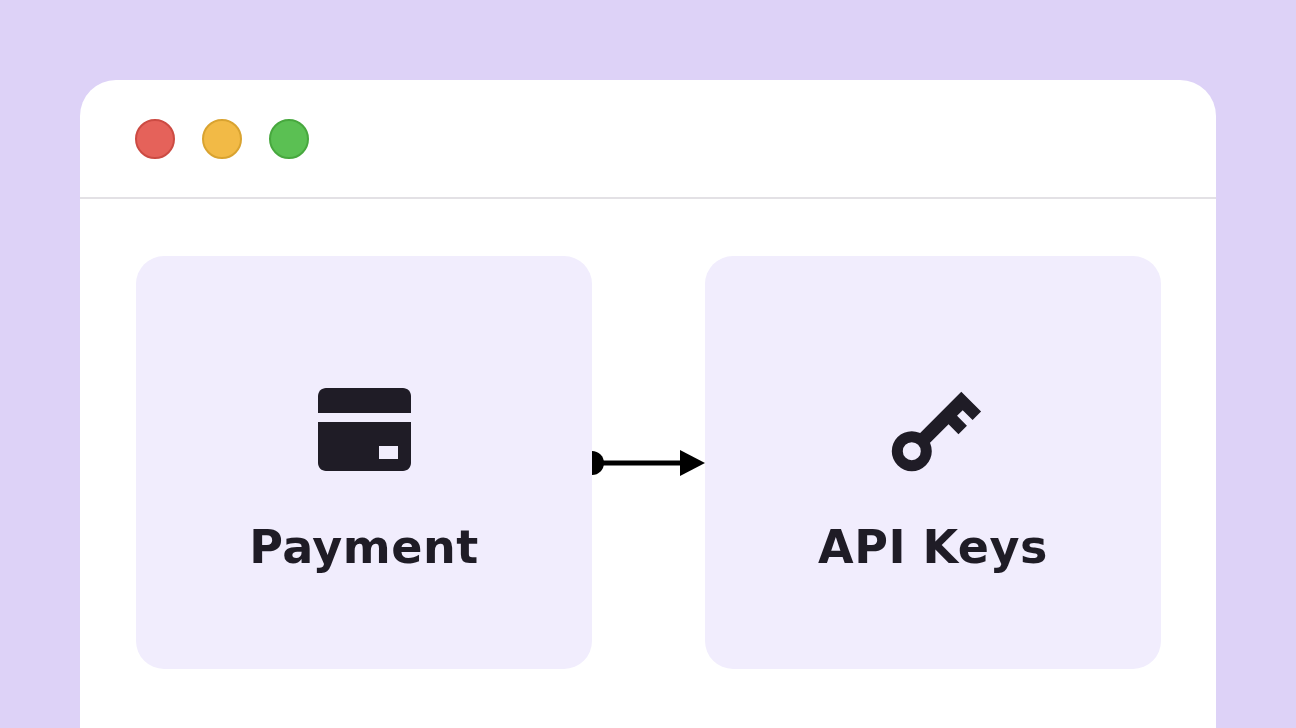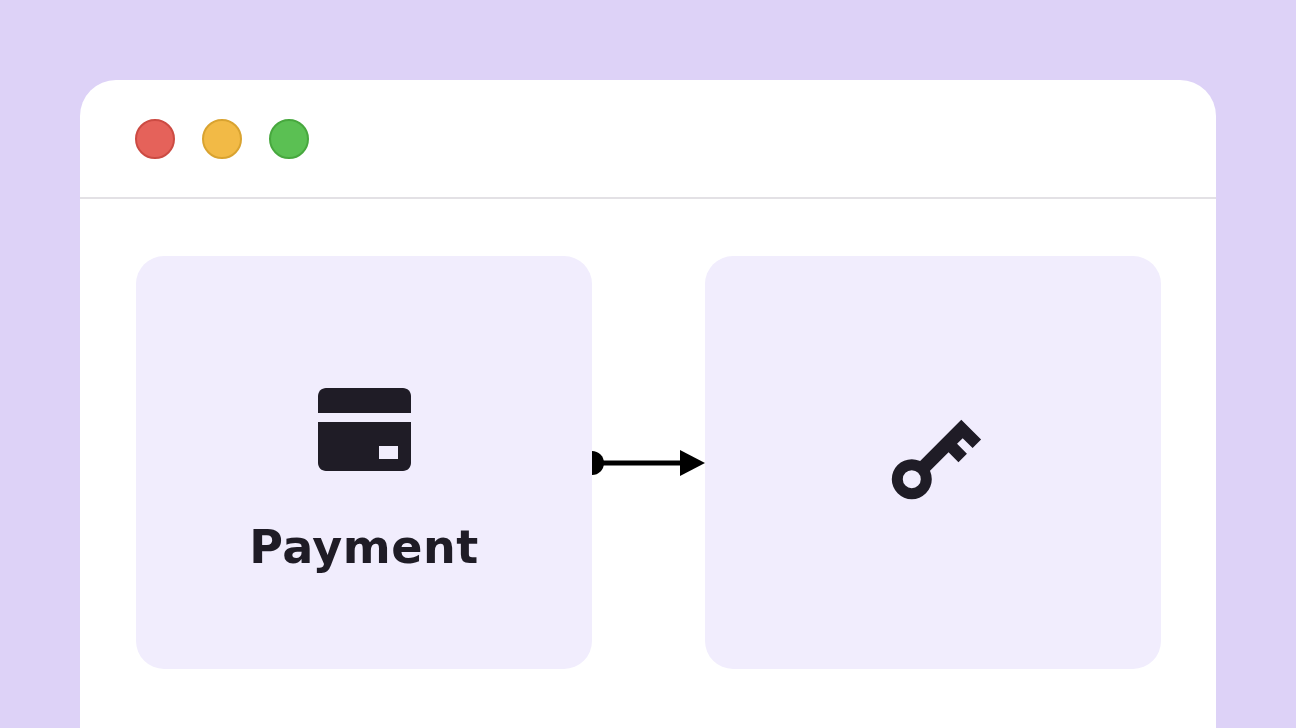--- a/index.html
+++ b/index.html
@@ -109,16 +109,17 @@
     <div class="node" style="background-color: rgb(241, 237, 253);">
       <div class="icon-slot" style="color: rgb(31, 28, 38);">
         <svg width="100" height="100" viewBox="0 0 100 100" fill="currentColor" aria-hidden="true" style="overflow:visible">
           <g transform="rotate(-45 50 50)">
             <path fill-rule="evenodd" d="M0 50 a20 20 0 1 0 40 0 a20 20 0 1 0 -40 0 Z
                      M11 50 a9 9 0 1 0 18 0 a9 9 0 1 0 -18 0 Z"></path>
             <path d="M36 43 H97 V71 H85 V57 H77 V71 H65 V57 H36 Z"></path>
           </g>
         </svg>
       </div>
+      <div class="node-label">API Keys</div>
     </div>
 
   </div>
 </div>
 
 </body></html>

